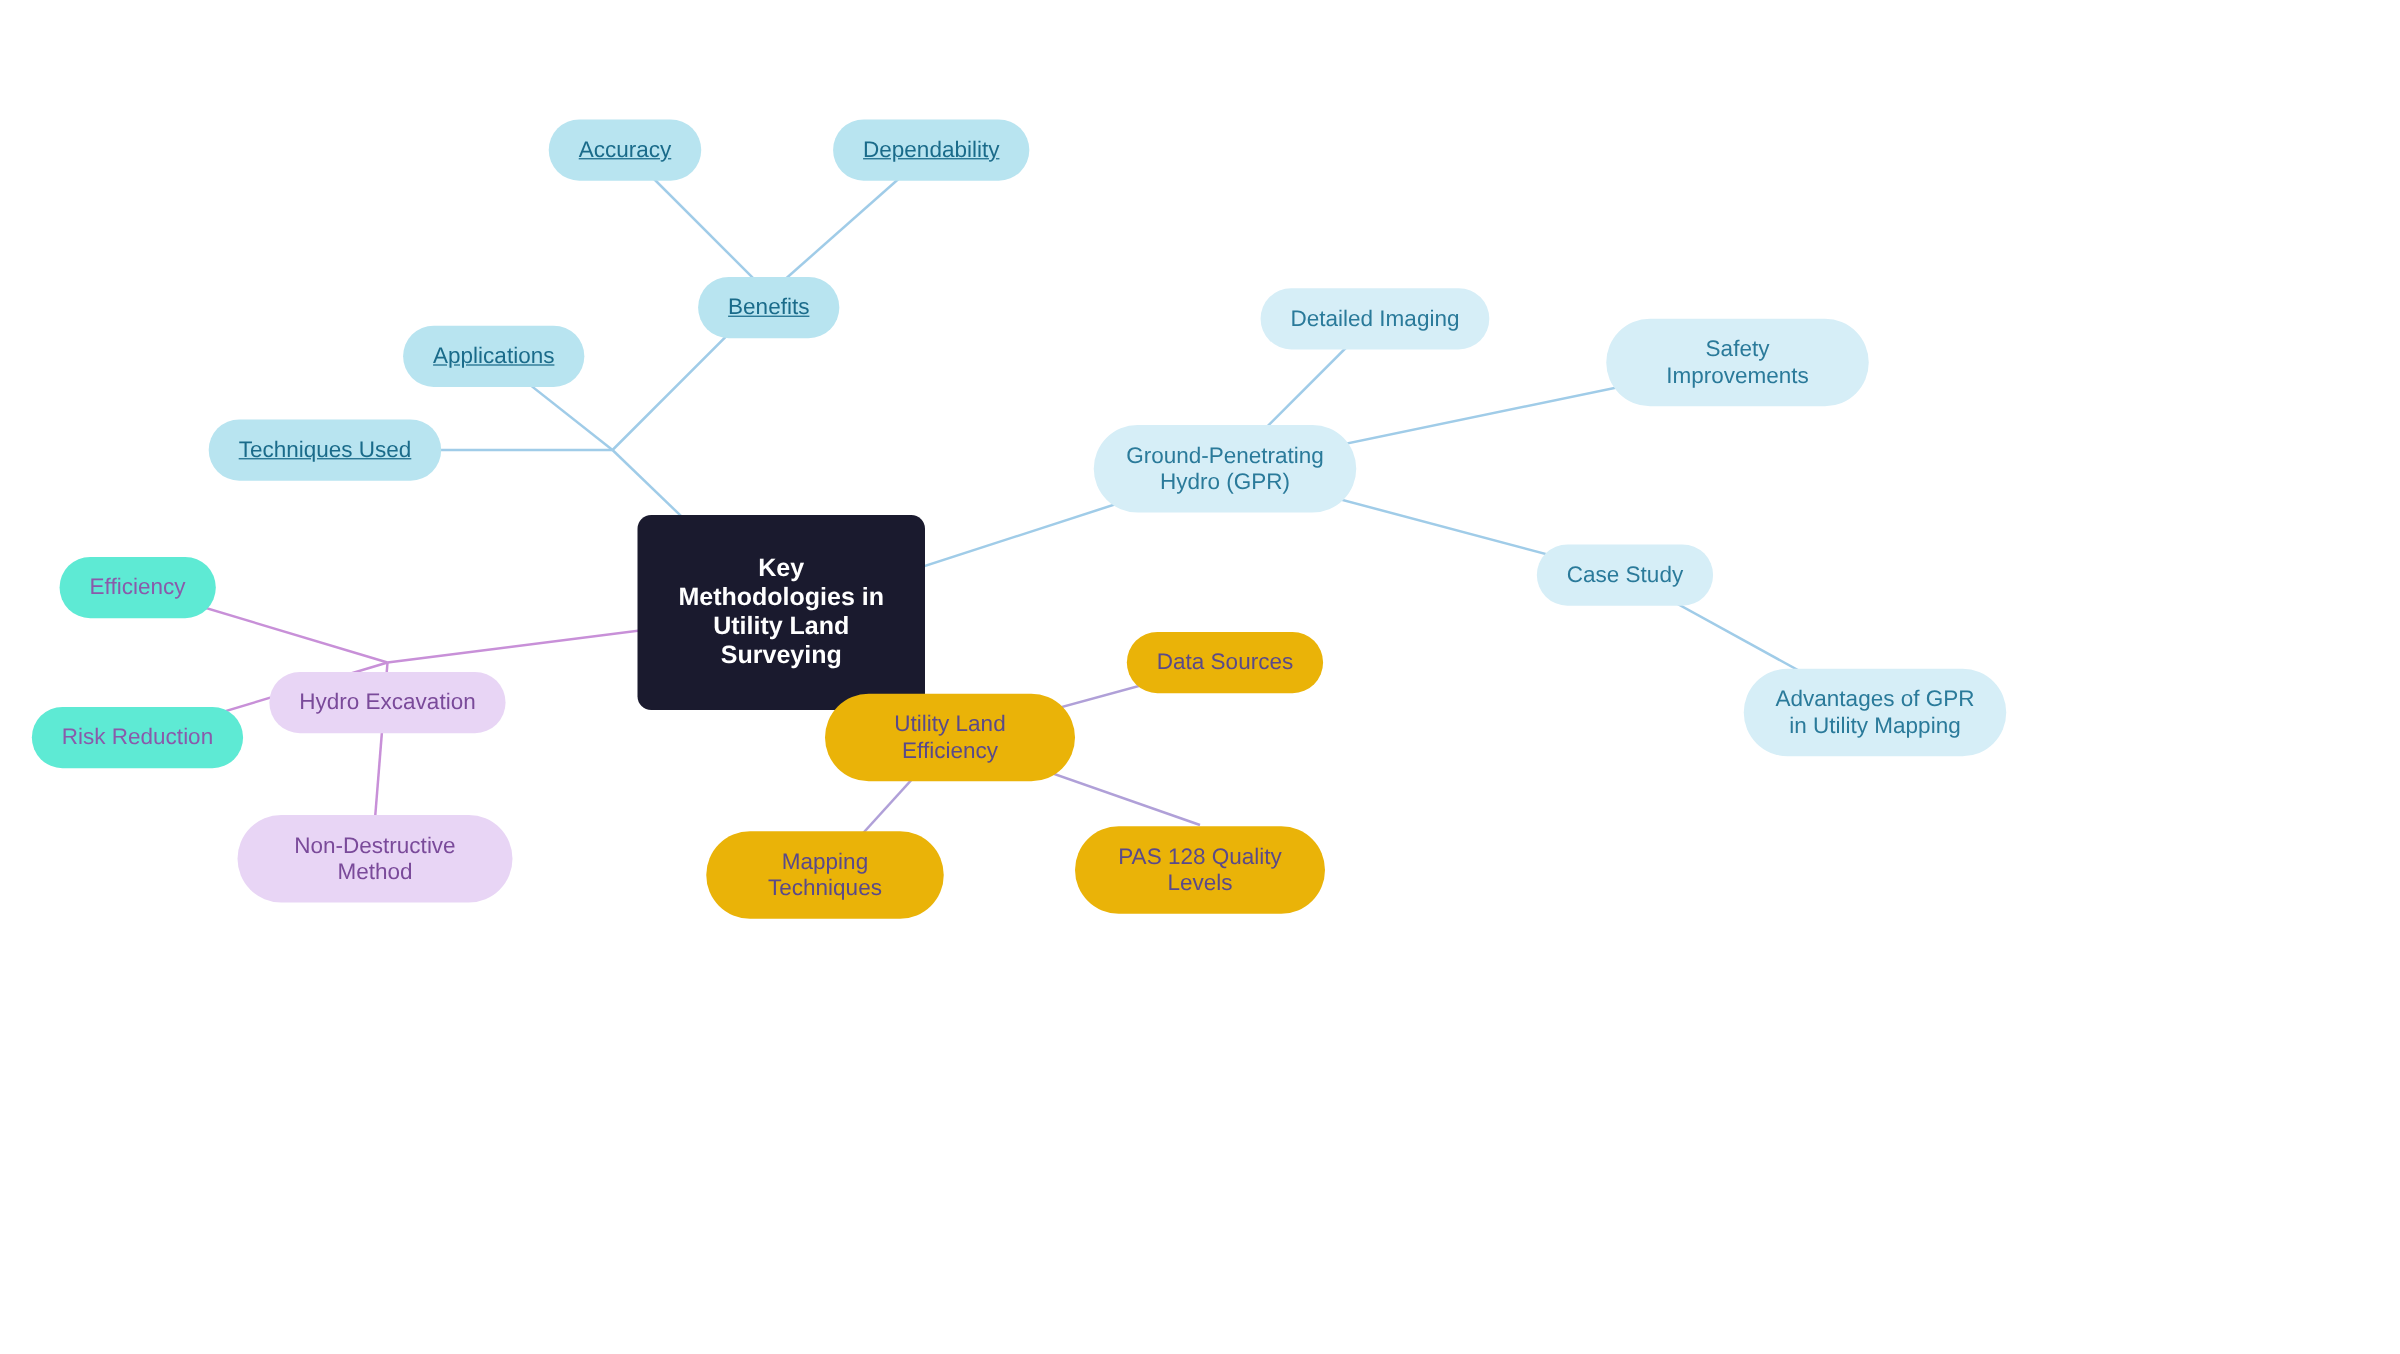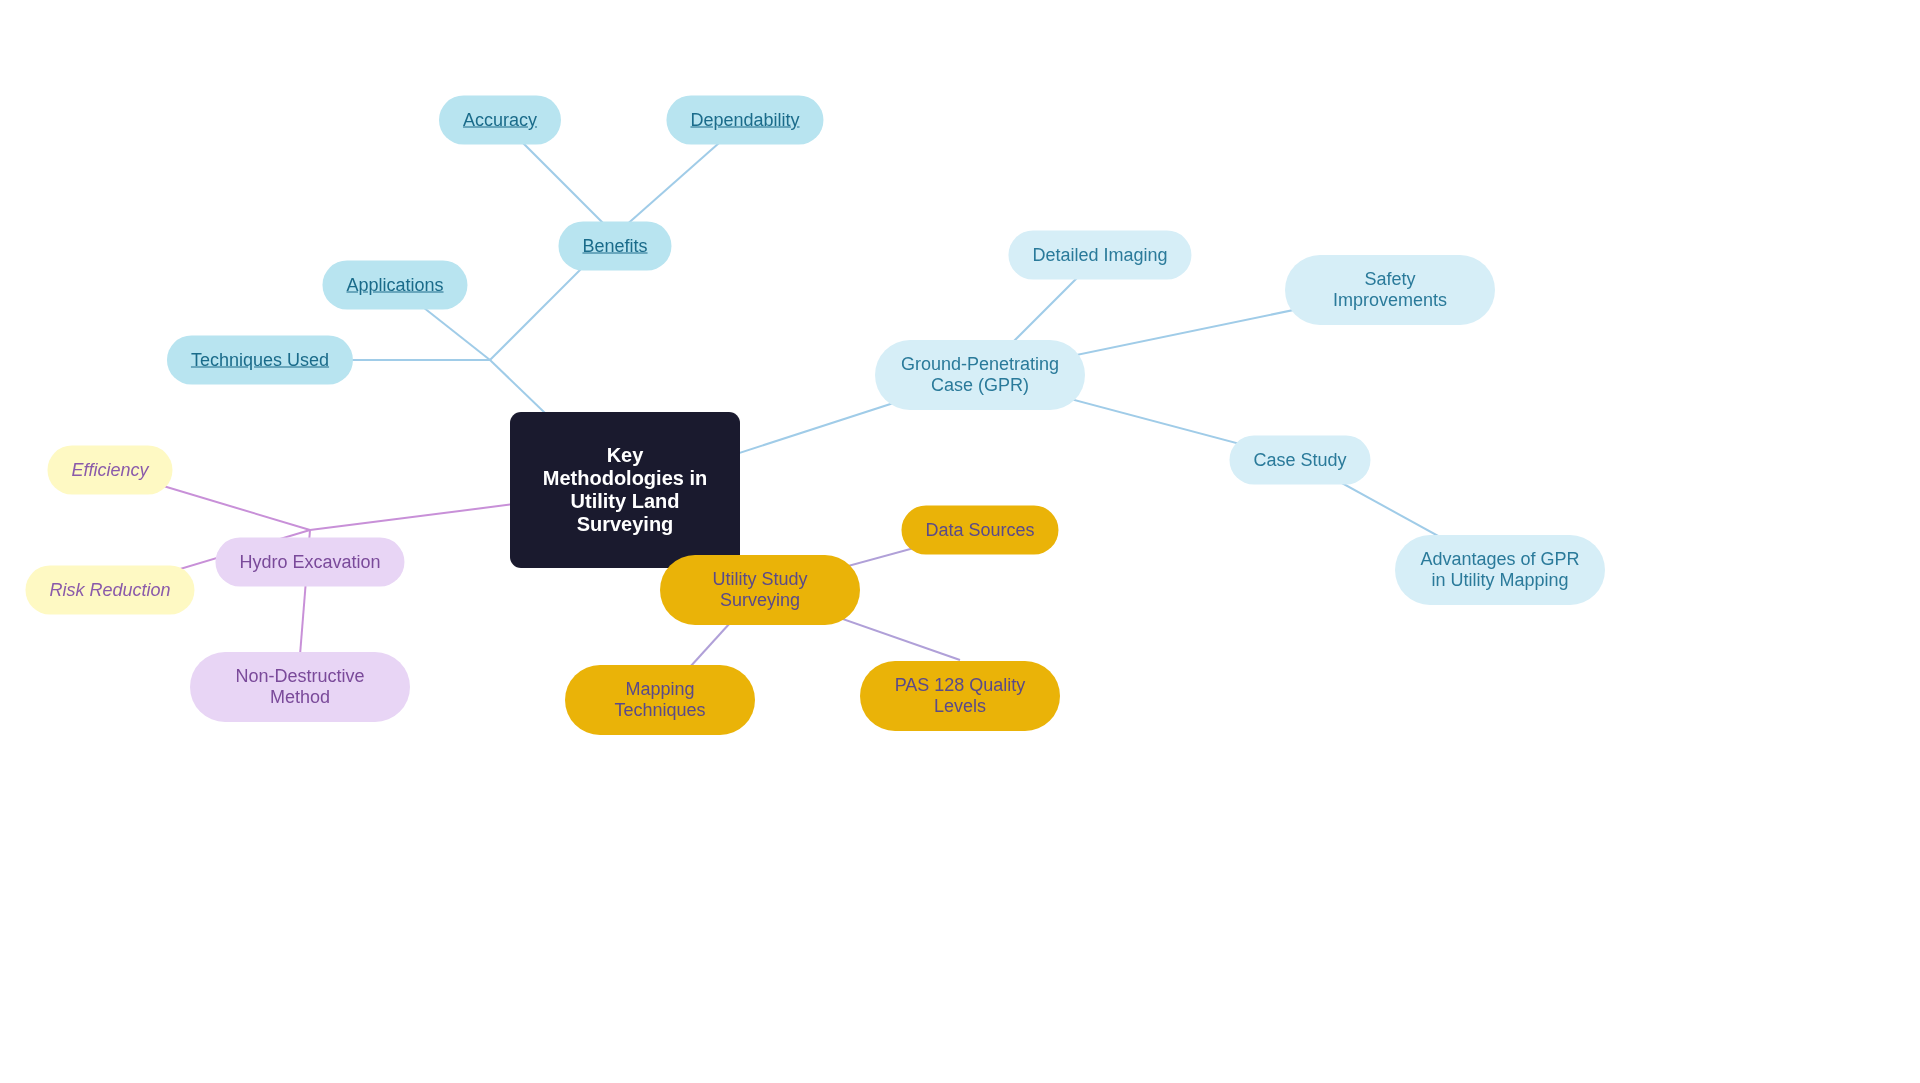--- a/index.html
+++ b/index.html
@@ -56,24 +56,23 @@
       color: #2a7a9a;
       border: none;
     }
     .node-purple {
       background: #e8d5f5;
       color: #7a4a9a;
       border: none;
       margin-top: 32px;
     }
     .node-purple-light {
-      background: #fef9c3;
+      background: #5eead4;
       color: #8a5aaa;
       border: none;
-      font-style: italic;
     }
     .node-violet {
       background: #eab308;
       color: #5a4a8a;
       border: none;
     }
   </style>
 </head>
 <body>
 
@@ -103,24 +102,24 @@
 Land Surveying</div>
     <div class="node node-blue" style="left: 615px; top: 246px;">Benefits</div>
     <div class="node node-blue" style="left: 500px; top: 120px;">Accuracy</div>
     <div class="node node-blue" style="left: 745px; top: 120px;">Dependability</div>
     <div class="node node-blue" style="left: 395px; top: 285px;">Applications</div>
     <div class="node node-blue" style="left: 260px; top: 360px;">Techniques Used</div>
     <div class="node node-purple" style="left: 310px; top: 530px;">Hydro Excavation</div>
     <div class="node node-purple-light" style="left: 110px; top: 470px;">Efficiency</div>
     <div class="node node-purple-light" style="left: 110px; top: 590px;">Risk Reduction</div>
     <div class="node node-purple" style="left: 300px; top: 655px; width: 220px;">Non-Destructive Method</div>
-    <div class="node node-violet" style="left: 760px; top: 590px; width: 200px;">Utility Study Surveying</div>
+    <div class="node node-violet" style="left: 760px; top: 590px; width: 200px;">Utility Land Efficiency</div>
     <div class="node node-violet" style="left: 980px; top: 530px;">Data Sources</div>
     <div class="node node-violet" style="left: 960px; top: 660px; width: 200px; margin-top: 36px;">PAS 128 Quality Levels</div>
     <div class="node node-violet" style="left: 660px; top: 700px; width: 190px;">Mapping Techniques</div>
-    <div class="node node-blue-light" style="left: 980px; top: 375px; width: 210px;">Ground-Penetrating Case
+    <div class="node node-blue-light" style="left: 980px; top: 375px; width: 210px;">Ground-Penetrating Hydro
 (GPR)</div>
     <div class="node node-blue-light" style="left: 1100px; top: 255px;">Detailed Imaging</div>
     <div class="node node-blue-light" style="left: 1390px; top: 290px; width: 210px;">Safety Improvements</div>
     <div class="node node-blue-light" style="left: 1300px; top: 460px;">Case Study</div>
     <div class="node node-blue-light" style="left: 1500px; top: 570px; width: 210px;">Advantages of GPR in Utility
 Mapping</div>
   </div>
 
 </body></html>

